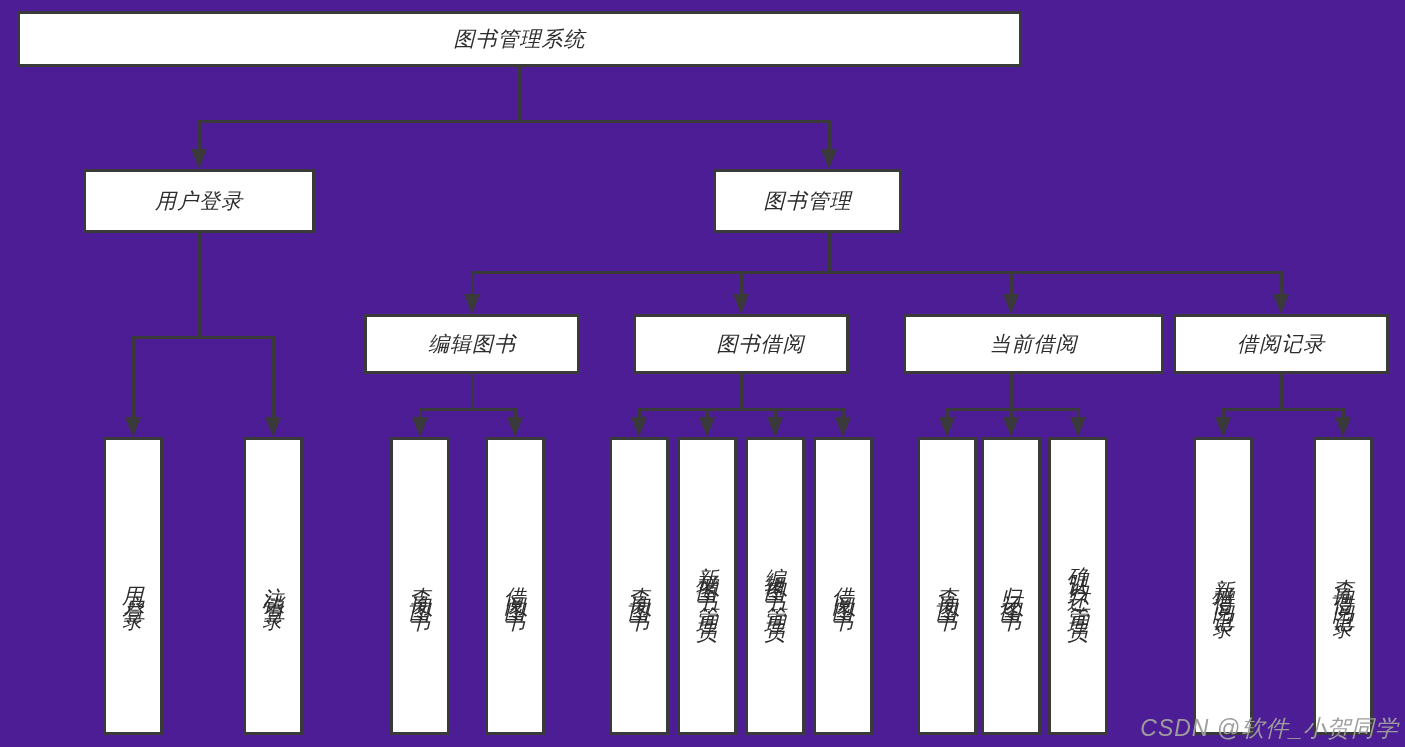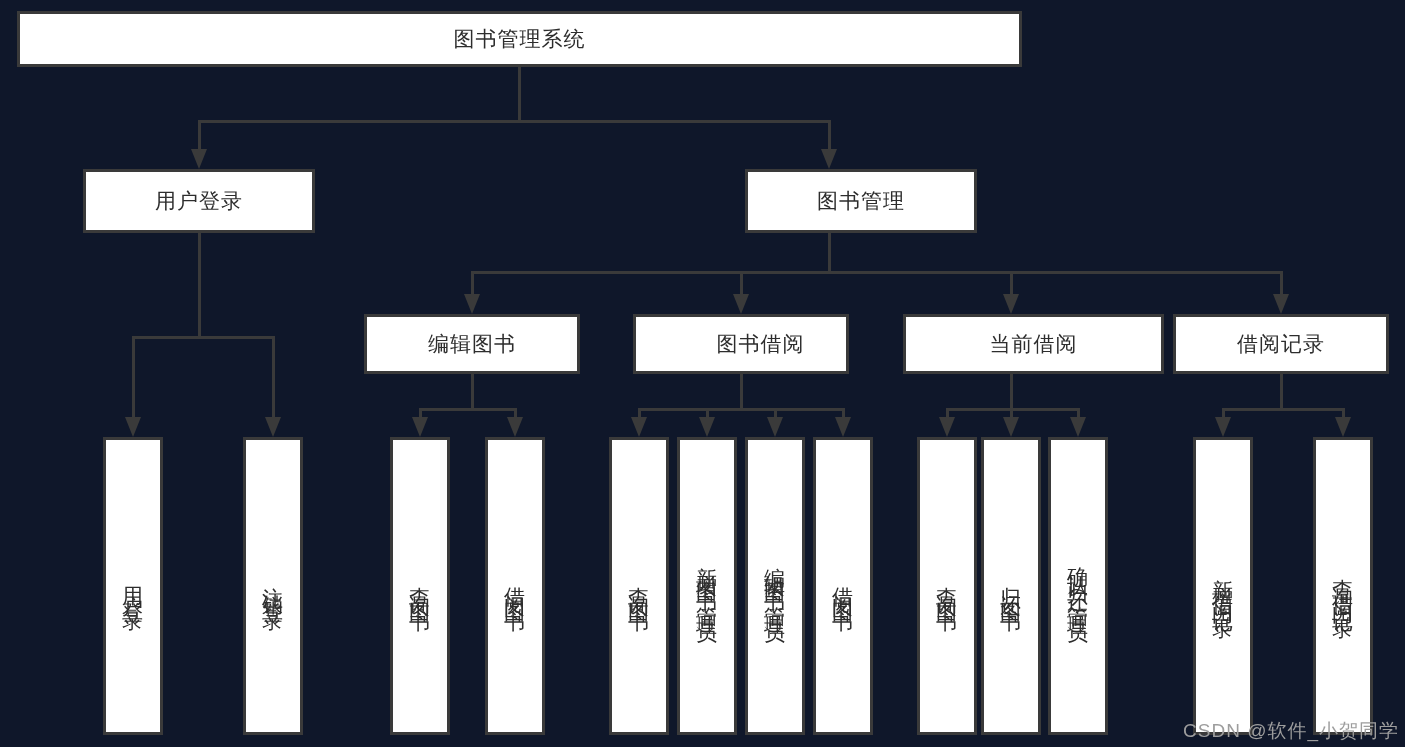--- a/index.html
+++ b/index.html
@@ -1,38 +1,39 @@
 <!DOCTYPE html>
 <html><head>
 <meta charset="utf-8">
 <style>
   html,body{margin:0;padding:0;background:#ffffff;}
   .stage{
-    position:relative;width:1405px;height:747px;background:#0f172a;overflow:hidden;
+    position:relative;width:1405px;height:747px;background:#4c1d95;overflow:hidden;
     font-family:"Liberation Sans","DejaVu Sans",sans-serif;
+    font-style:italic;
   }
   .box{
     position:absolute;background:#ffffff;border:3px solid #3a3a3a;box-sizing:border-box;
     display:flex;align-items:center;justify-content:center;
     color:#2d2d2d;font-size:21px;letter-spacing:1px;
   }
   .box .lbl{white-space:nowrap;}
   .box .vlbl{
     writing-mode:vertical-rl;text-orientation:mixed;
     letter-spacing:8px;white-space:nowrap;line-height:1;
   }
   .hline{position:absolute;height:3px;background:#3a3a3a;}
   .vline{position:absolute;width:3px;background:#3a3a3a;}
   .arrow{
     position:absolute;width:0;height:0;
     border-left:8px solid transparent;border-right:8px solid transparent;
     border-top:20px solid #3a3a3a;
   }
   .watermark{
-    position:absolute;right:6px;bottom:3px;color:#9d9d9d;font-size:19px;letter-spacing:1px;
+    position:absolute;right:6px;bottom:3px;color:#9d9d9d;font-size:23px;letter-spacing:1px;
   }
 </style>
 </head>
 <body>
 
 <div class="stage">
 
   <div class="box" style="left:17px;top:11px;width:1005px;height:56px;">
     <span class="lbl">图书管理系统</span>
   </div>
@@ -40,21 +41,21 @@
   <div class="vline" style="left:518px;top:67px;height:53px;"></div>
   <div class="hline" style="left:198px;top:120px;width:633px;"></div>
   <div class="vline" style="left:198px;top:120px;height:31px;"></div>
   <div class="arrow" style="left:191px;top:149px;"></div>
   <div class="vline" style="left:828px;top:120px;height:31px;"></div>
   <div class="arrow" style="left:821px;top:149px;"></div>
 
   <div class="box" style="left:83px;top:169px;width:232px;height:64px;">
     <span class="lbl">用户登录</span>
   </div>
-  <div class="box" style="left:713px;top:169px;width:232px;height:64px;margin-left:32px;">
+  <div class="box" style="left:713px;top:169px;width:189px;height:64px;">
     <span class="lbl">图书管理</span>
   </div>
 
   <div class="vline" style="left:198px;top:233px;height:103px;"></div>
   <div class="hline" style="left:132px;top:336px;width:143px;"></div>
   <div class="vline" style="left:132px;top:336px;height:83px;"></div>
   <div class="arrow" style="left:125px;top:417px;"></div>
   <div class="vline" style="left:272px;top:336px;height:83px;"></div>
   <div class="arrow" style="left:265px;top:417px;"></div>
 

